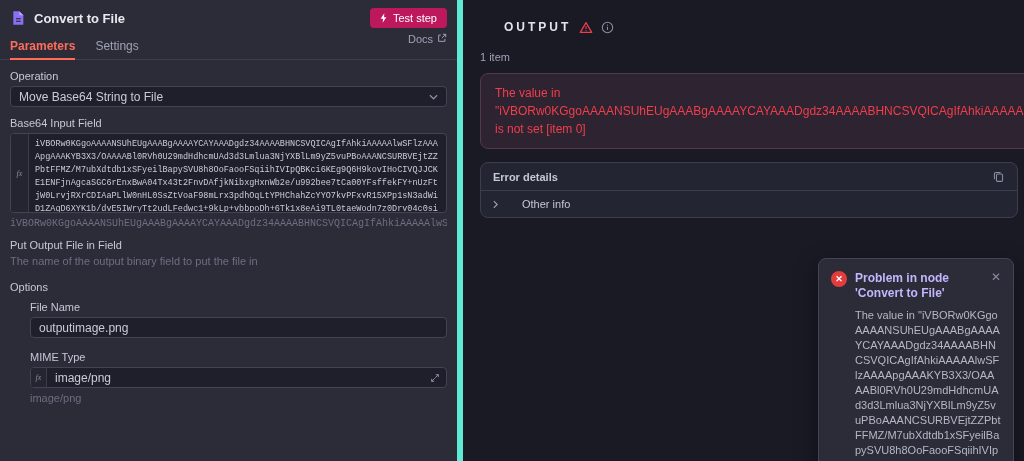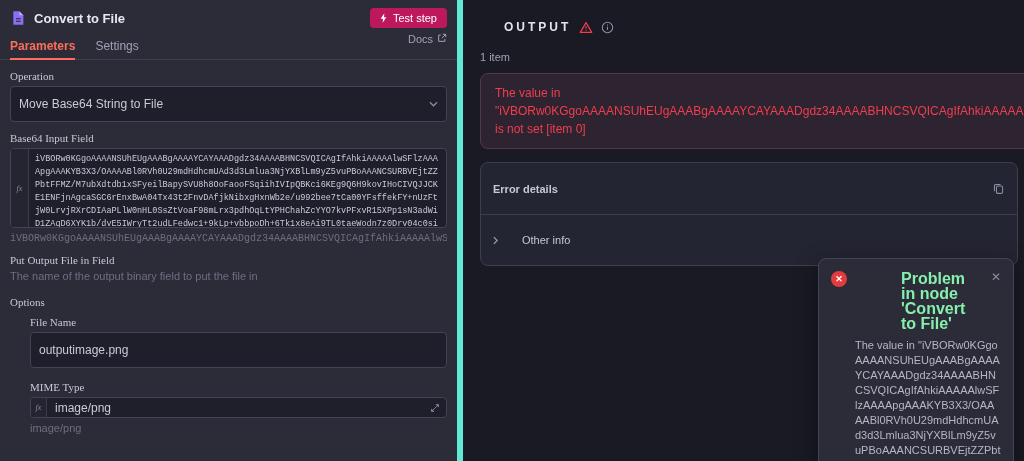--- a/index.html
+++ b/index.html
@@ -16,23 +16,23 @@
   .test-btn{ display:flex; align-items:center; gap:5px; background:#be185d; color:#fff;
     border:none; border-radius:4px; font-size:11px; font-weight:normal; padding:4px 10px; cursor:pointer;
     font-family:"Liberation Sans",sans-serif;}
   .tabs{ display:flex; align-items:stretch; gap:20px; padding:0 10px; border-bottom:1px solid #3d3f4e; height:27px; }
   .tab{ font-size:12px; color:#9fa2b5; display:flex; align-items:center; cursor:pointer;
     border-bottom:2px solid transparent; margin-bottom:-1px; }
   .tab.active{ color:#ff6d5a; border-bottom-color:#ff6d5a; font-weight:bold; }
   .docs{ margin-left:auto; display:flex; align-items:flex-start; gap:4px; font-size:11px; color:#9fa2b5; cursor:pointer; }
 
   .form{ padding:10px 10px 0 10px; flex:1; overflow:hidden; }
-  .field-label{ font-size:11px; color:#c6c8d6; margin-bottom:4px;font-family:Liberation Serif, serif; }
+  .field-label{ font-size:11px; color:#c6c8d6; margin-bottom:4px; }
   .sect{ margin-top:10px; }
-  .inputbox{ width:100%; height:36px; background:#1e1f2b; border:1px solid #424456; border-radius:4px;
+  .inputbox{ width:100%; height:21px; background:#1e1f2b; border:1px solid #424456; border-radius:4px;
     color:#c9cbd8; font-size:12px; padding:0 8px; display:flex; align-items:center;
     font-family:"Liberation Sans",sans-serif; }
   input.inputbox{ outline:none; }
   .selectbox{ justify-content:space-between; cursor:pointer; }
   .chev{ color:#8a8da0; font-size:10px; }
 
   .exp-field{ display:flex; border:1px solid #424456; border-radius:4px; overflow:hidden; background:#1e1f2b; }
   .exp-gutter{ width:18px; background:#242530; border-right:1px solid #3a3c4a; display:flex;
     align-items:center; justify-content:center; cursor:pointer; flex:0 0 auto; }
   .fx{ font-size:8px; font-style:italic; color:#8a8da0; font-family:"Liberation Serif",serif; }
@@ -52,32 +52,32 @@
   
   .output-panel{ position:absolute; left:464px; top:0; width:560px; height:461px; padding:20px 0 0 16px; }
   .out-header{ display:flex; align-items:center; gap:8px; }
   .out-title{ font-size:12px; font-weight:bold; letter-spacing:3px; color:#e2e4ed;margin-left:24px; }
   .items-count{ margin-top:17px; font-size:11px; color:#9fa2b5; }
   .error-box{ margin-top:10px; width:620px; background:#2e2330; border:1px solid #55394a;
     border-radius:8px; padding:10px 14px; }
   .error-line{ color:#f03e4d; font-size:12px; line-height:18px; }
   .error-line.clip{ white-space:nowrap; overflow:hidden; }
   .details-box{ margin-top:13px; width:538px; background:#242532; border:1px solid #3c3e4d; border-radius:8px; }
-  .details-row{ display:flex; align-items:center; padding:19px 12px; cursor:pointer; }
+  .details-row{ display:flex; align-items:center; padding:7px 12px; cursor:pointer; }
   .details-row + .details-row{ border-top:1px solid #3c3e4d; }
   .details-label{ font-size:11px; font-weight:bold; color:#c6c8d6; flex:1; }
   .other-label{ font-size:11px; color:#c6c8d6; margin-left:24px; }
 
   
   .toast{ position:absolute; left:818px; top:258px; width:196px; height:230px; background:#2b2c38;
     border:1px solid #42445a; border-radius:8px; box-shadow:0 8px 24px rgba(0,0,0,.45); padding:12px; }
   .toast-head{ display:flex; gap:8px; }
   .toast-err-icon{ width:16px; height:16px; border-radius:50%; background:#e23c3c; color:#fff;
     font-size:9px; font-weight:bold; display:flex; align-items:center; justify-content:center; flex:0 0 auto; }
-  .toast-title{ font-size:16px; font-weight:bold; color:#86efac; line-height:15px; flex:1;margin-left:46px; }
+  .toast-title{ font-size:12px; font-weight:bold; color:#c4b5fd; line-height:15px; flex:1; }
   .toast-close{ color:#8a8da0; font-size:12px; line-height:12px; cursor:pointer; flex:0 0 auto; }
   .toast-body{ margin-top:7px; margin-left:24px; font-size:11px; line-height:15px; color:#b4b7c5;
     word-break:break-all; overflow:hidden; }
   svg{ display:block; }
 </style>
 </head>
 <body>
 
 <div class="stage">
 

